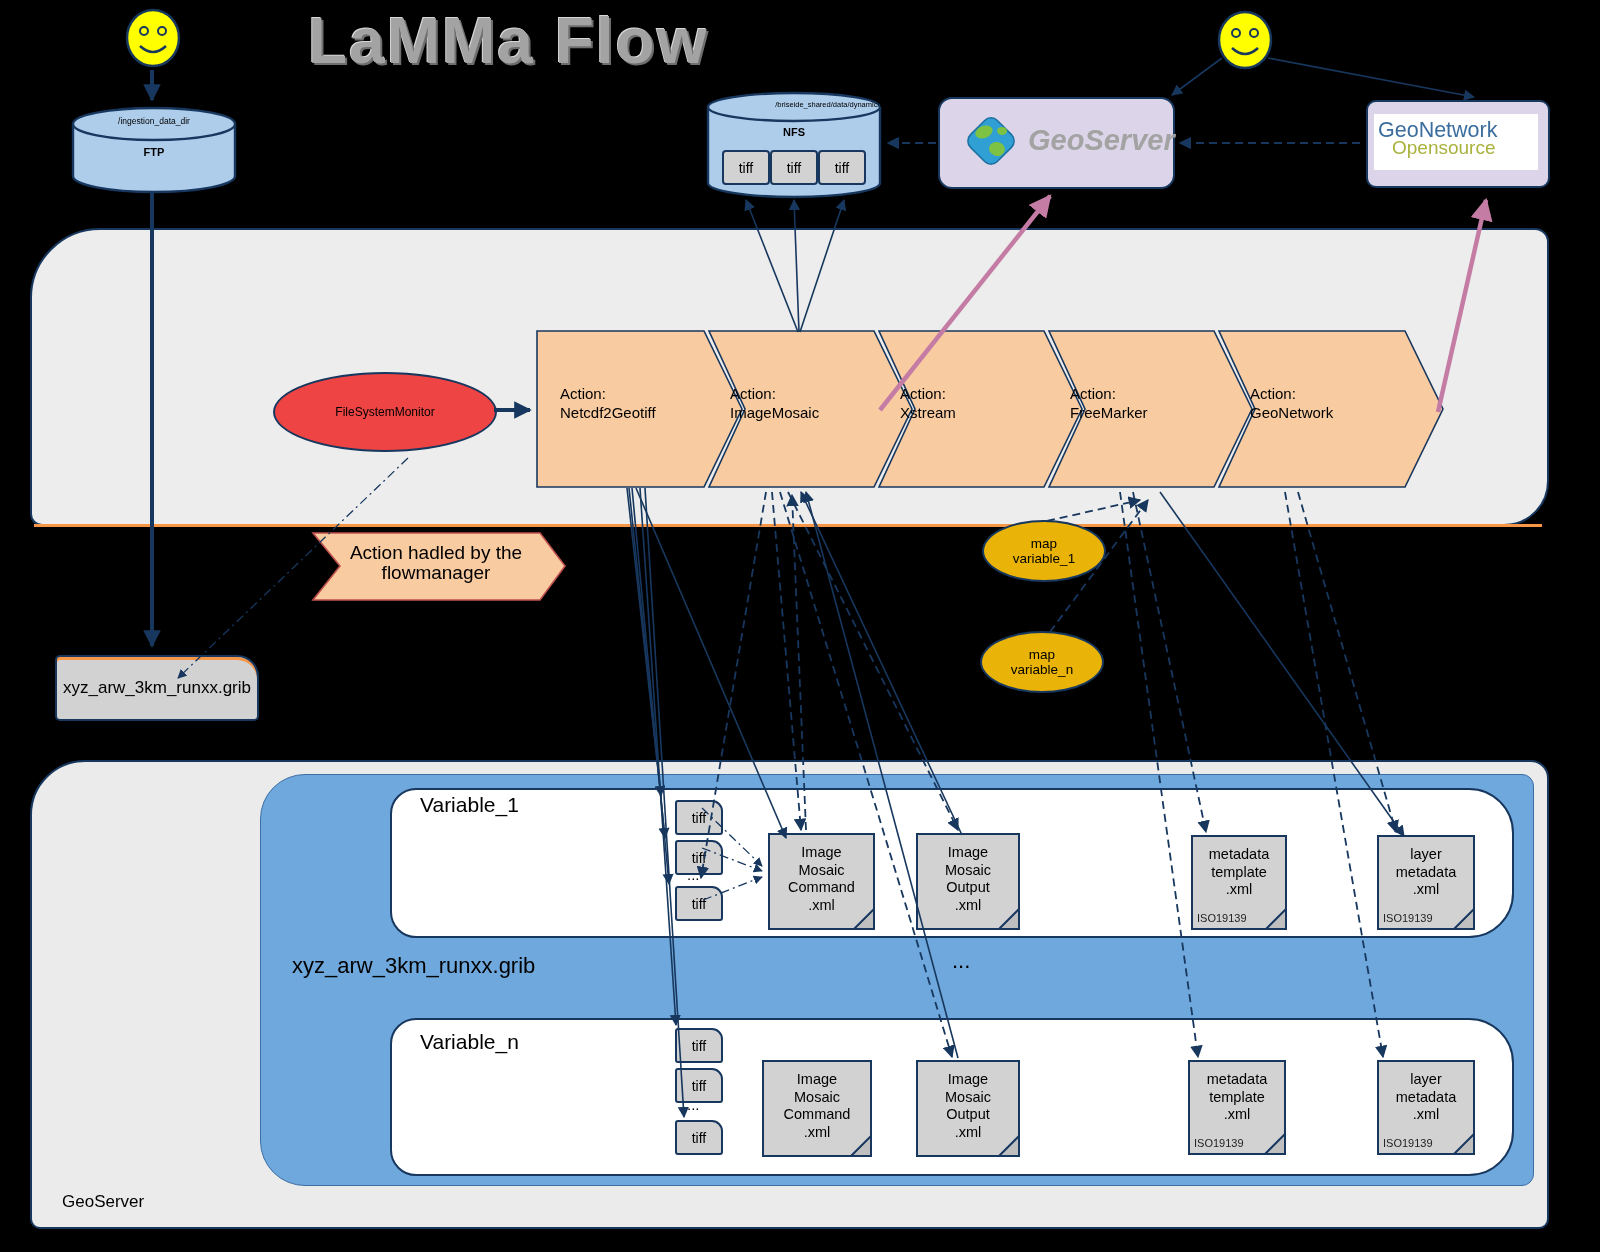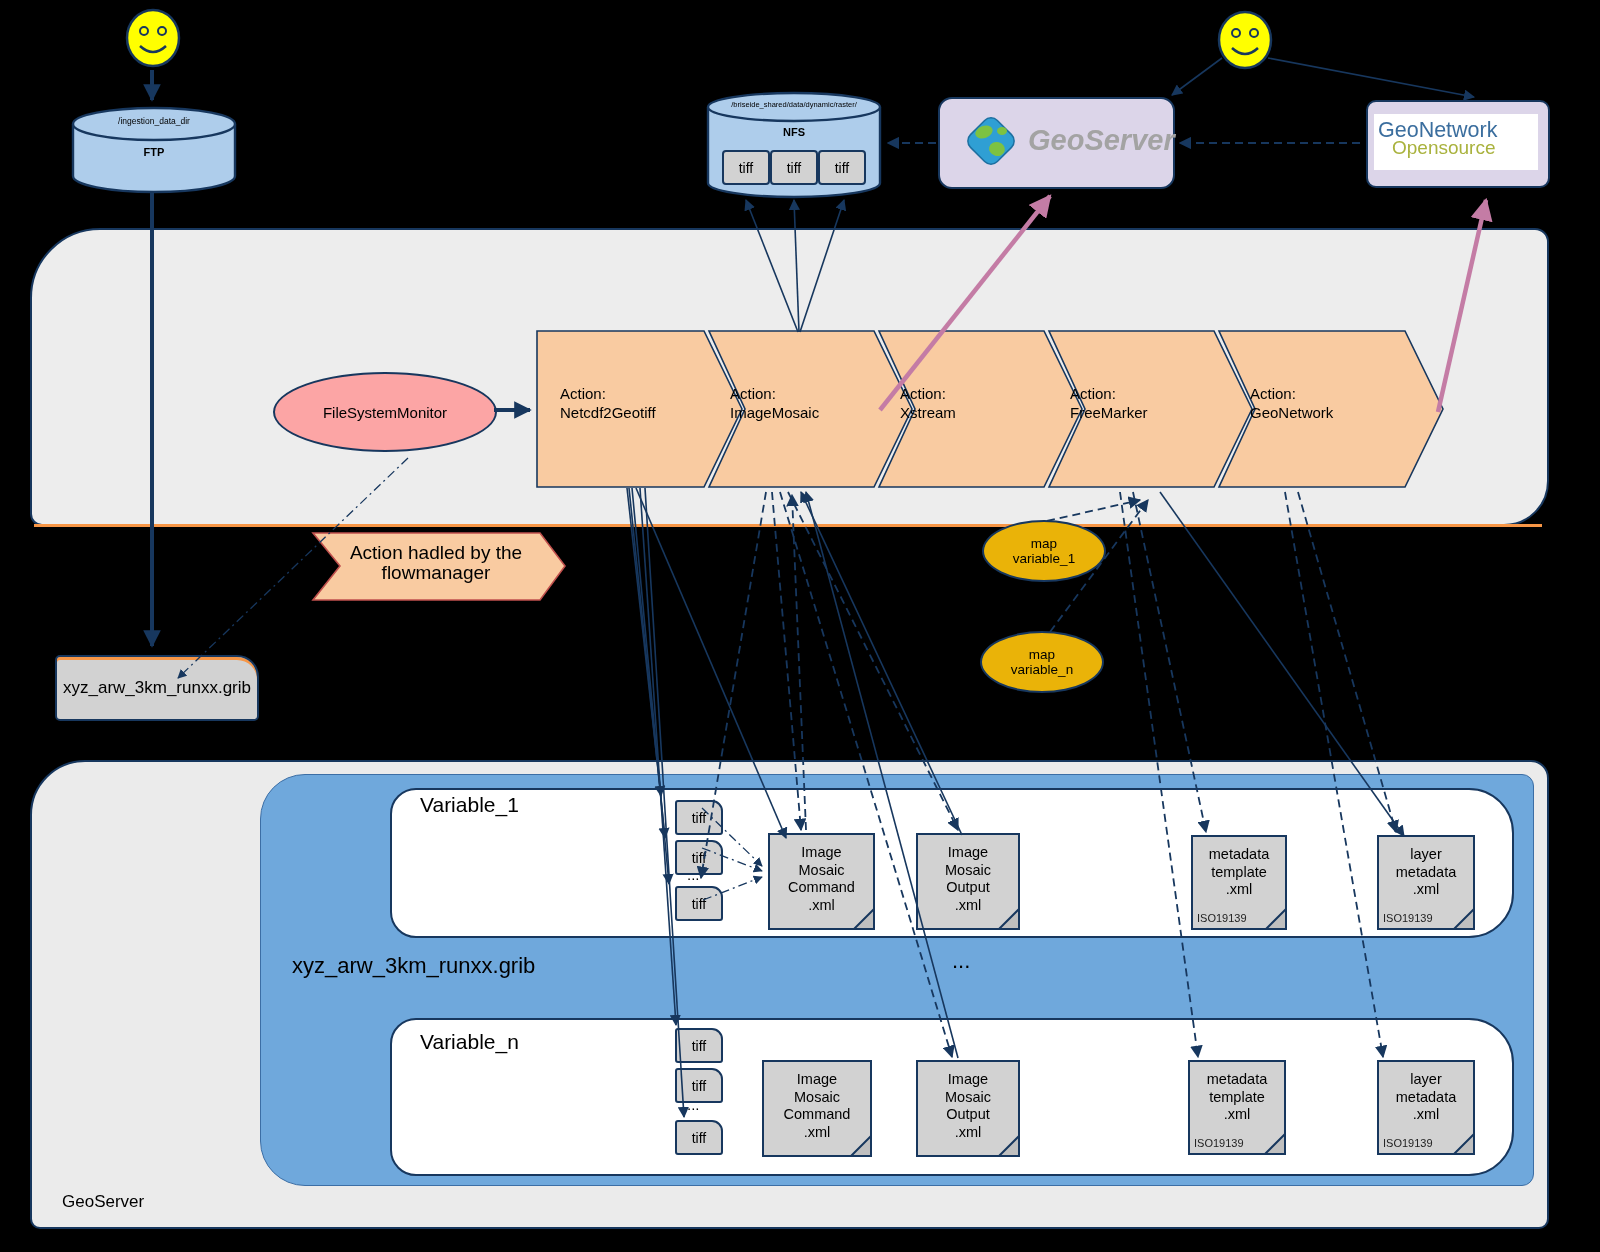--- a/index.html
+++ b/index.html
@@ -40,21 +40,21 @@
 
   
   .doc{background:#d2d2d2;border:2px solid #17375e;font-size:14.5px;line-height:1.22;
        clip-path:polygon(0 0,100% 0,100% calc(100% - 20px),calc(100% - 20px) 100%,0 100%);
        text-align:center;padding-top:9px;box-sizing:border-box;}
   .doc-tag{position:absolute;font-size:11px;color:#222;}
   .fold{position:absolute;width:22px;height:22px;}
 
   
   .ellipse{border-radius:50%;background:#eab308;border:2.5px solid #17375e;font-size:13.5px;}
-  #fsm{left:273px;top:372px;width:220px;height:76px;background:#fca5a5;font-size:15px;}
+  #fsm{left:273px;top:372px;width:220px;height:76px;background:#ef4444;font-size:12px;}
   #map1{left:982px;top:520px;width:120px;height:58px;}
   #mapn{left:980px;top:631px;width:120px;height:58px;}
 
   
   #grib-box{left:55px;top:655px;width:200px;height:62px;background:#d2d2d2;
      border:2px solid #17375e;border-radius:5px 22px 5px 5px;
      box-shadow:inset 0 3px 0 #f79646;font-size:17px;}
 
   
   #geoserver-box{left:938px;top:97px;width:233px;height:88px;background:#dcd5e9;
@@ -83,20 +83,21 @@
   <div class="abs" id="grib-blue-box"></div>
   <div class="abs var-box" id="var1-box"></div>
   <div class="abs var-box" id="varn-box"></div>
 
   <div class="abs var-label" style="left:420px;top:793px;">Variable_1</div>
   <div class="abs var-label" style="left:420px;top:1030px;">Variable_n</div>
   <div class="abs" id="workingdir-label">GeoServer</div>
   <div class="abs" id="grib-band-label">xyz_arw_3km_runxx.grib</div>
   <div class="abs" id="grib-band-dots">...</div>
 
+  <div class="abs" id="title">LaMMa Flow</div>
 
   <svg class="layer" width="1600" height="1252">
     <g fill="#f9cba1" stroke="#17375e" stroke-width="1.6">
       <path d="M537,331 L704,331 L742,409 L704,487 L537,487 Z"></path>
       <path d="M709,331 L874,331 L912,409 L874,487 L709,487 L745,409 Z"></path>
       <path d="M879,331 L1044,331 L1082,409 L1044,487 L879,487 L915,409 Z"></path>
       <path d="M1049,331 L1214,331 L1252,409 L1214,487 L1049,487 L1085,409 Z"></path>
       <path d="M1219,331 L1405,331 L1443,409 L1405,487 L1219,487 L1255,409 Z"></path>
     </g>
     <path d="M313,533 L540,533 L565,566 L540,600 L313,600 L340,566 Z" fill="#f9cba1" stroke="#c0504d" stroke-width="1.6"></path>
@@ -129,21 +130,21 @@
       <path d="M73,124 L73,176 A81,16 0 0 0 235,176 L235,124"></path>
       <ellipse cx="154" cy="124" rx="81" ry="16"></ellipse>
     </g>
     <g fill="#aecdeb" stroke="#17375e" stroke-width="2.4">
       <path d="M708,107 L708,183 A86,14 0 0 0 880,183 L880,107"></path>
       <ellipse cx="794" cy="107" rx="86" ry="14"></ellipse>
     </g>
   </svg>
   <div class="abs ctr cyl-text-dir" style="left:73px;top:116px;width:162px;">/ingestion_data_dir</div>
   <div class="abs ctr cyl-label" style="left:73px;top:146px;width:162px;">FTP</div>
-  <div class="abs ctr" style="left:708px;top:100px;width:172px;font-size:7.5px;">/briseide_shared/data/dynamic/raster/</div>
+  <div class="abs ctr" style="left:708px;top:100px;width:172px;font-size:7.5px;padding-left:44px;">/briseide_shared/data/dynamic/raster/</div>
   <div class="abs ctr cyl-label" style="left:708px;top:126px;width:172px;">NFS</div>
   <div class="abs ctr tiff nfs-tiff" style="left:722px;top:150px;">tiff</div>
   <div class="abs ctr tiff nfs-tiff" style="left:770px;top:150px;">tiff</div>
   <div class="abs ctr tiff nfs-tiff" style="left:818px;top:150px;">tiff</div>
 
   <div class="abs" id="geoserver-box"></div>
   <svg class="abs" style="left:962px;top:112px;" width="58" height="58">
     <g transform="translate(29,29) rotate(45)">
       <rect x="-19" y="-19" width="38" height="38" rx="9" fill="#2f9fd4" stroke="#1d6fa0" stroke-width="1.5"></rect>
     </g>

